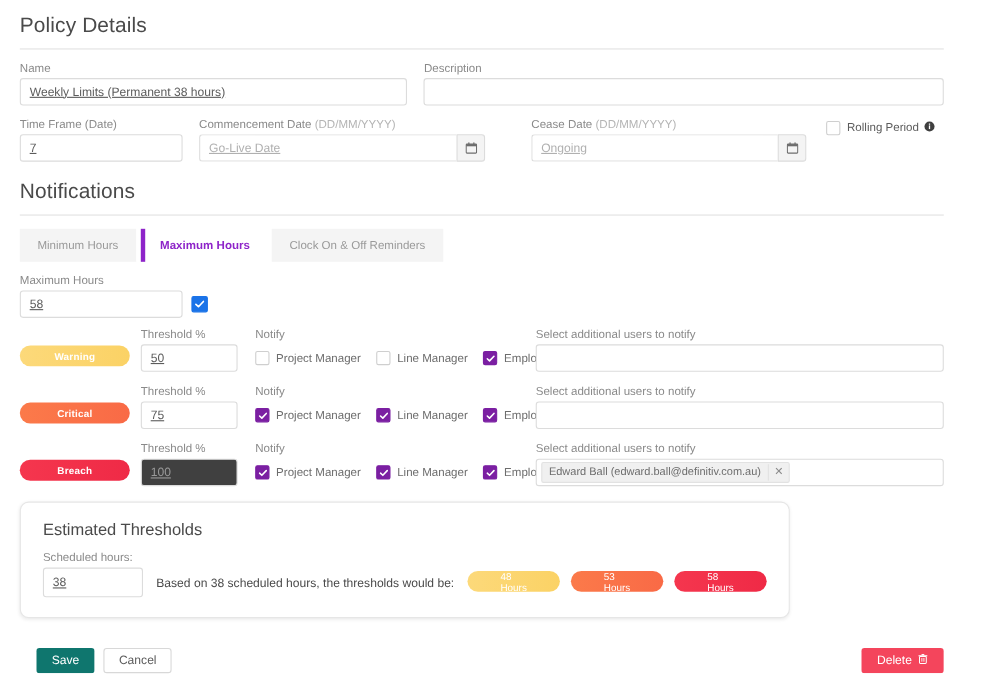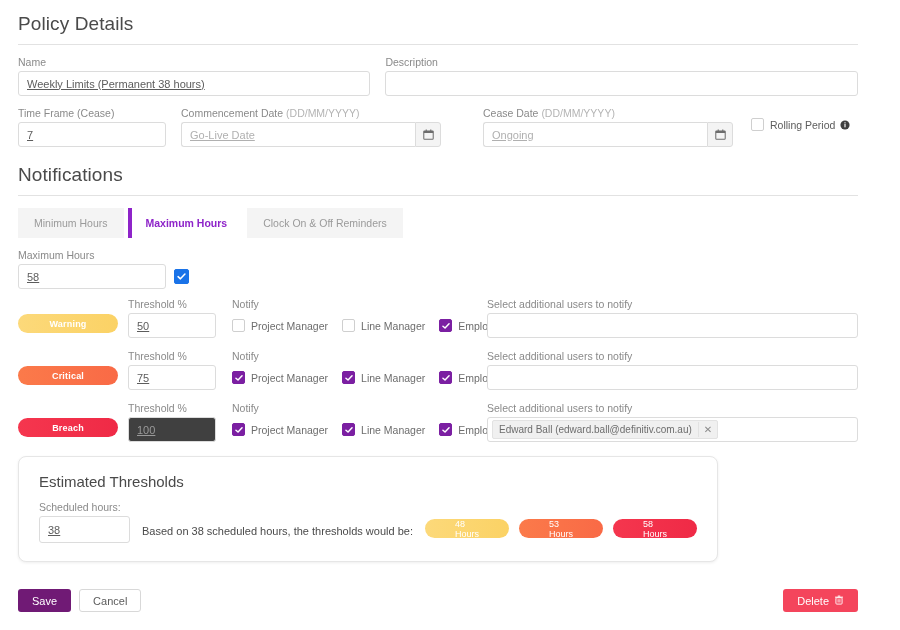--- a/index.html
+++ b/index.html
@@ -53,21 +53,21 @@
   .datewrap .inp{flex:1;border-right:none;border-radius:3px 0 0 3px;}
   .calbtn{
     width:26px;height:25px;box-sizing:border-box;
     border:1px solid #dcdcdc;border-radius:0 3px 3px 0;
     background:#f4f4f4;
     display:flex;align-items:center;justify-content:center;
     cursor:pointer;
   }
 
   
-  .row{display:flex;align-items:center;}
+  .row{display:flex;align-items:flex-start;}
 
   
   .cb{
     width:13px;height:13px;box-sizing:border-box;
     border:1px solid #cfcfcf;border-radius:2px;background:#fff;
     display:inline-flex;align-items:center;justify-content:center;
     flex:0 0 auto;cursor:pointer;
   }
   .cb.on{background:#7b1fa2;border-color:#7b1fa2;}
   .cb.blue{background:#1a73e8;border-color:#1a73e8;}
@@ -154,21 +154,21 @@
     position:absolute;left:0;right:0;bottom:18px;
     display:flex;align-items:center;padding:0 18px;
     box-sizing:border-box;
   }
   .btn{
     height:23px;box-sizing:border-box;
     border-radius:3px;font-size:11px;
     display:inline-flex;align-items:center;justify-content:center;
     padding:0 13px;cursor:pointer;border:1px solid transparent;
   }
-  .btn-save{background:#701a75;color:#fff;}
+  .btn-save{background:#0f766e;color:#fff;margin-left:15px;}
   .btn-cancel{background:#fff;color:#5c5c5c;border-color:#d8d8d8;margin-left:8px;}
   .btn-delete{background:#f4455c;color:#fff;margin-left:auto;}
   .btn-delete svg{margin-left:5px;}
 </style>
 </head>
 <body>
 
 <div class="card">
 
   <div class="pad" style="padding-top:13px;">
@@ -183,21 +183,21 @@
     </div>
     <div style="width:15px;"></div>
     <div style="width:476px;">
       <div class="fld-label">Description</div>
       <div class="inp"></div>
     </div>
   </div>
 
   <div class="pad row" style="margin-top:11px;">
     <div style="width:148px;">
-      <div class="fld-label">Time Frame (Cease)</div>
+      <div class="fld-label">Time Frame (Date)</div>
       <div class="inp">7</div>
     </div>
     <div style="width:15px;"></div>
     <div style="width:260px;">
       <div class="fld-label">
         <span>Commencement Date</span>
         <span class="dim">(DD/MM/YYYY)</span>
       </div>
       <div class="datewrap">
         <div class="inp ph">Go-Live Date</div>

